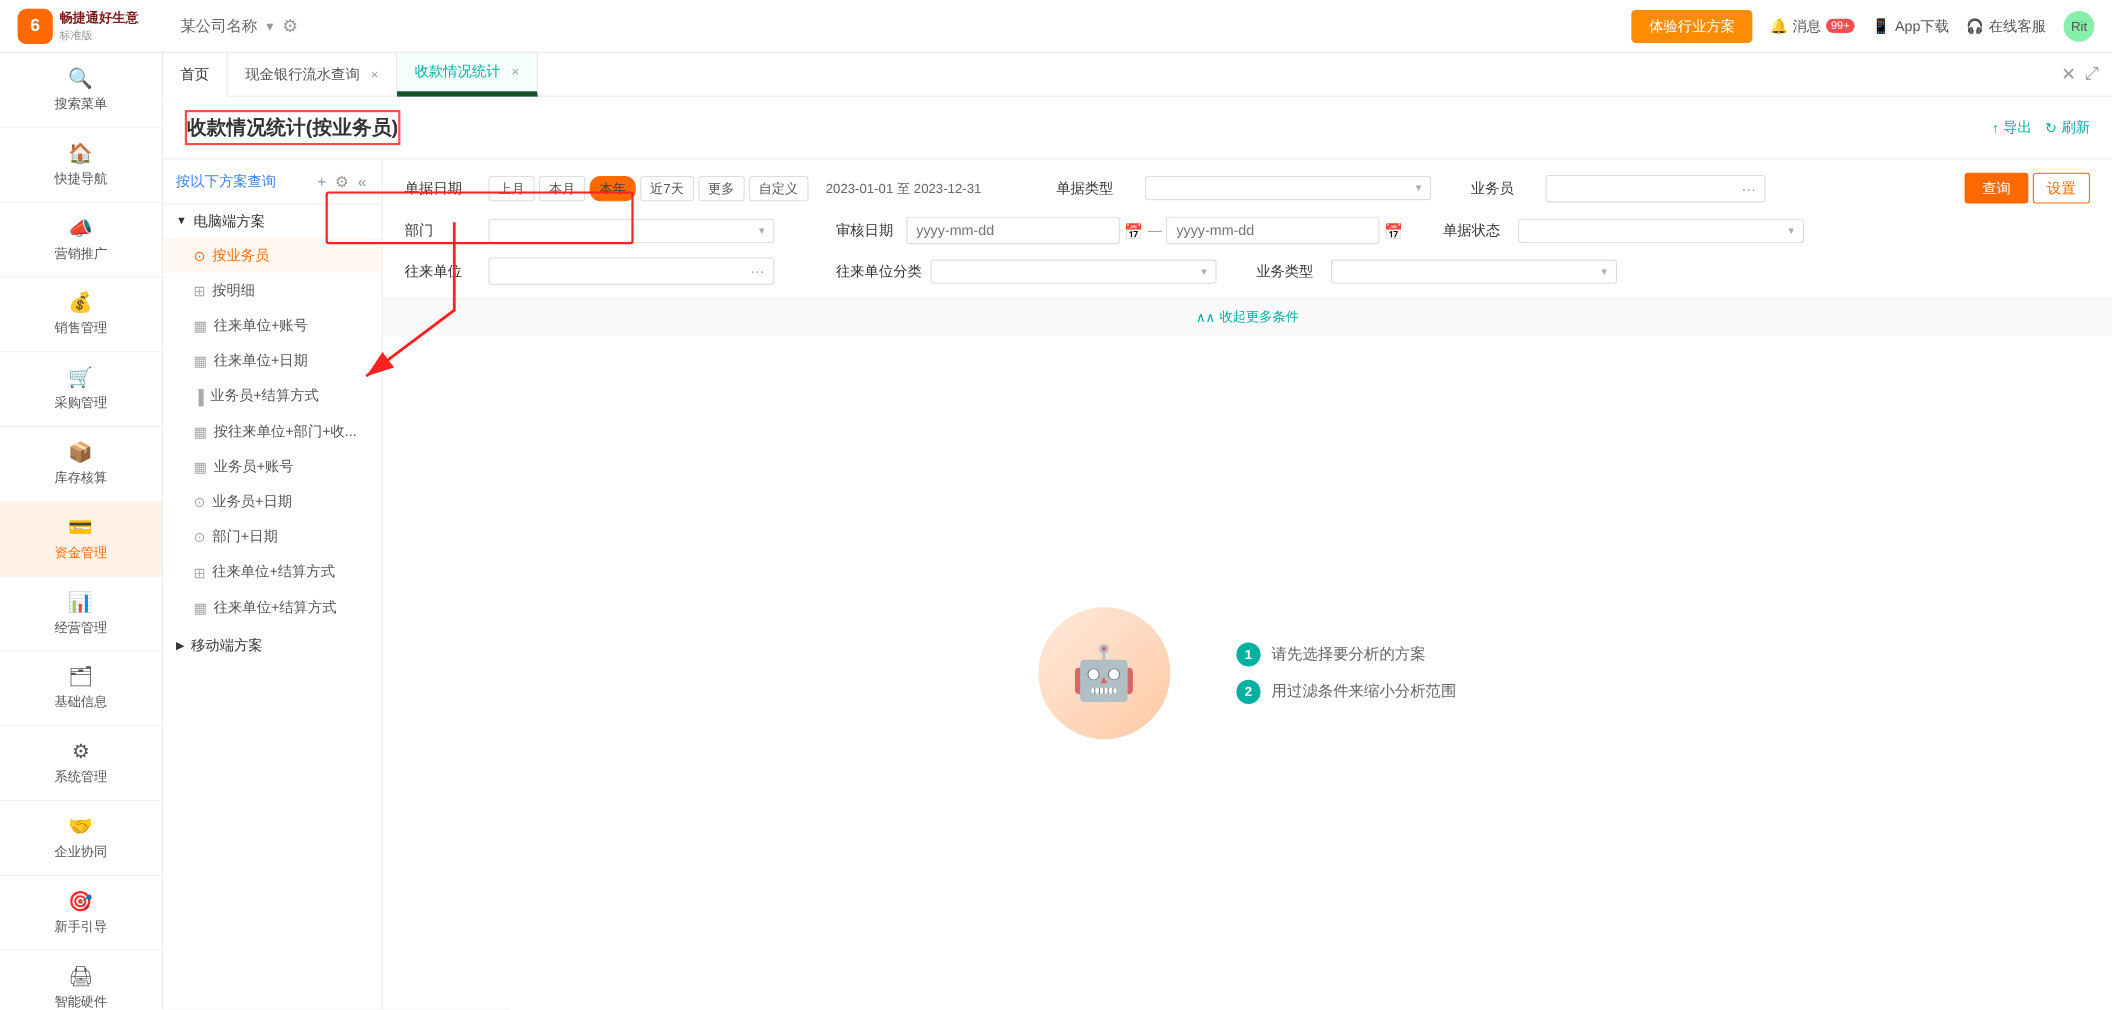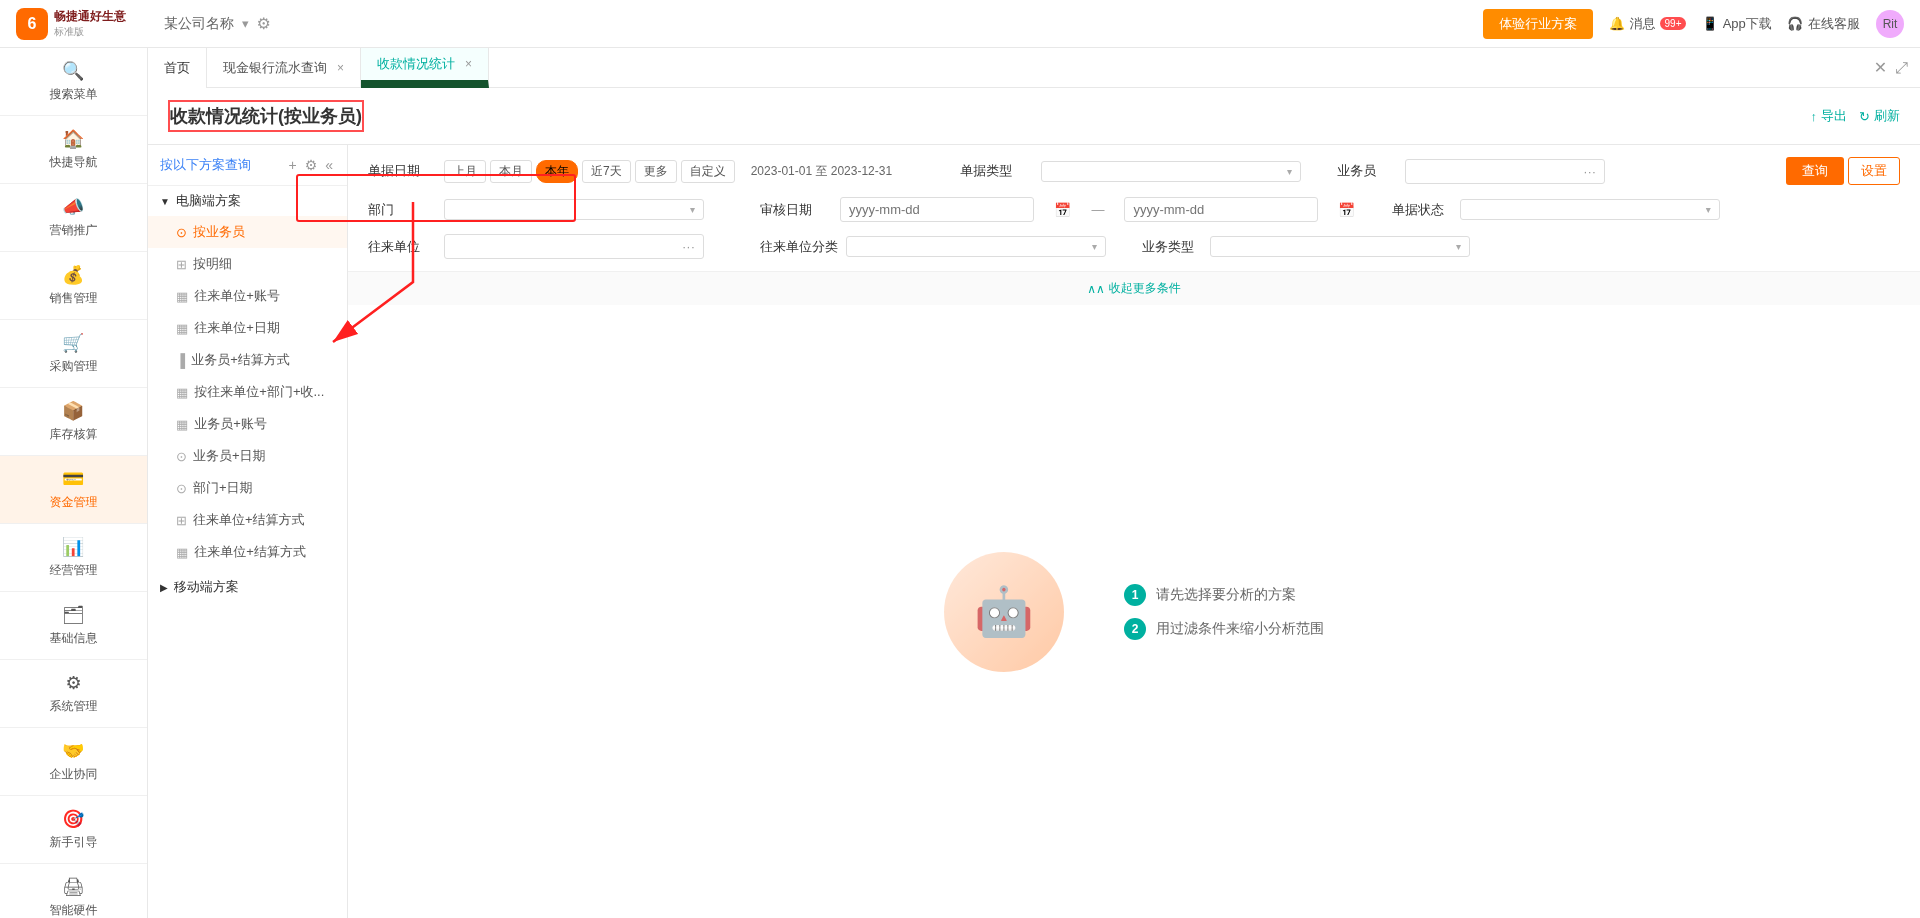--- a/index.html
+++ b/index.html
@@ -120,21 +120,21 @@
       gap: 6px;
       cursor: pointer;
       color: #555;
       font-size: 13px;
       border-right: 1px solid #e8e8e8;
       position: relative;
     }
     .tab-item.active {
       background: #f5fffe;
       color: #00b0a0;
-      border-bottom: 8px solid #14532d;
+      border-bottom: 5px solid #14532d;
     }
     .tab-close { color: #999; font-size: 12px; cursor: pointer; margin-left: 4px; }
     .tab-home { background: #fff; color: #333; }
     .tab-window-controls {
       margin-left: auto;
       display: flex;
       align-items: center;
       gap: 8px;
       padding-right: 12px;
     }
@@ -195,21 +195,21 @@
       padding: 2px 8px;
       border: 1px solid #ddd;
       border-radius: 3px;
       cursor: pointer;
       font-size: 12px;
       color: #555;
       background: #fff;
     }
     .date-btn.active {
       background: #ff6a00;
-      color: #000000;
+      color: #404040;
       border-color: #ff6a00;
       border-radius: 10px;
     }
     .date-range-text { font-size: 12px; color: #666; }
     .filter-select {
       border: 1px solid #ddd;
       border-radius: 3px;
       padding: 4px 8px;
       font-size: 13px;
       color: #555;
@@ -401,21 +401,21 @@
     </div>
     <div class="header-icon-btn">
       <span>📱</span>
       <span>App下载</span>
     </div>
     <div class="header-icon-btn">
       <span>🎧</span>
       <span>在线客服</span>
     </div>
     <div class="header-icon-btn">
-      <span style="background:#f0abfc;border-radius:50%;width:28px;height:28px;display:flex;align-items:center;justify-content:center;font-size:12px;">Rit</span>
+      <span style="background:#86efac;border-radius:50%;width:28px;height:28px;display:flex;align-items:center;justify-content:center;font-size:12px;">Rit</span>
     </div>
   </div>
 </div>
 
 <div class="main-layout">
 
   <div class="sidebar">
     <div class="sidebar-item">
       <span class="icon">🔍</span>
       <span>搜索菜单</span>
@@ -621,21 +621,21 @@
                 <button class="action-btn-secondary">设置</button>
               </div>
             </div>
 
             <div class="filter-row">
               <span class="filter-label">部门</span>
               <div class="filter-select filter-select-wide">
                 <span style="flex:1;"></span>
                 <span class="chevron">▾</span>
               </div>
-              <div style="display:flex;align-items:center;gap:20px;margin-left:40px;">
+              <div style="display:flex;align-items:center;gap:4px;margin-left:40px;">
                 <span class="filter-label">审核日期</span>
                 <input class="filter-input" type="text" placeholder="yyyy-mm-dd" style="">
                 <span class="calendar-icon">📅</span>
                 <span class="filter-dash">—</span>
                 <input class="filter-input" type="text" placeholder="yyyy-mm-dd" style="">
                 <span class="calendar-icon">📅</span>
               </div>
               <div style="display:flex;align-items:center;gap:8px;margin-left:20px;">
                 <span class="filter-label">单据状态</span>
                 <div class="filter-select filter-select-wide">

